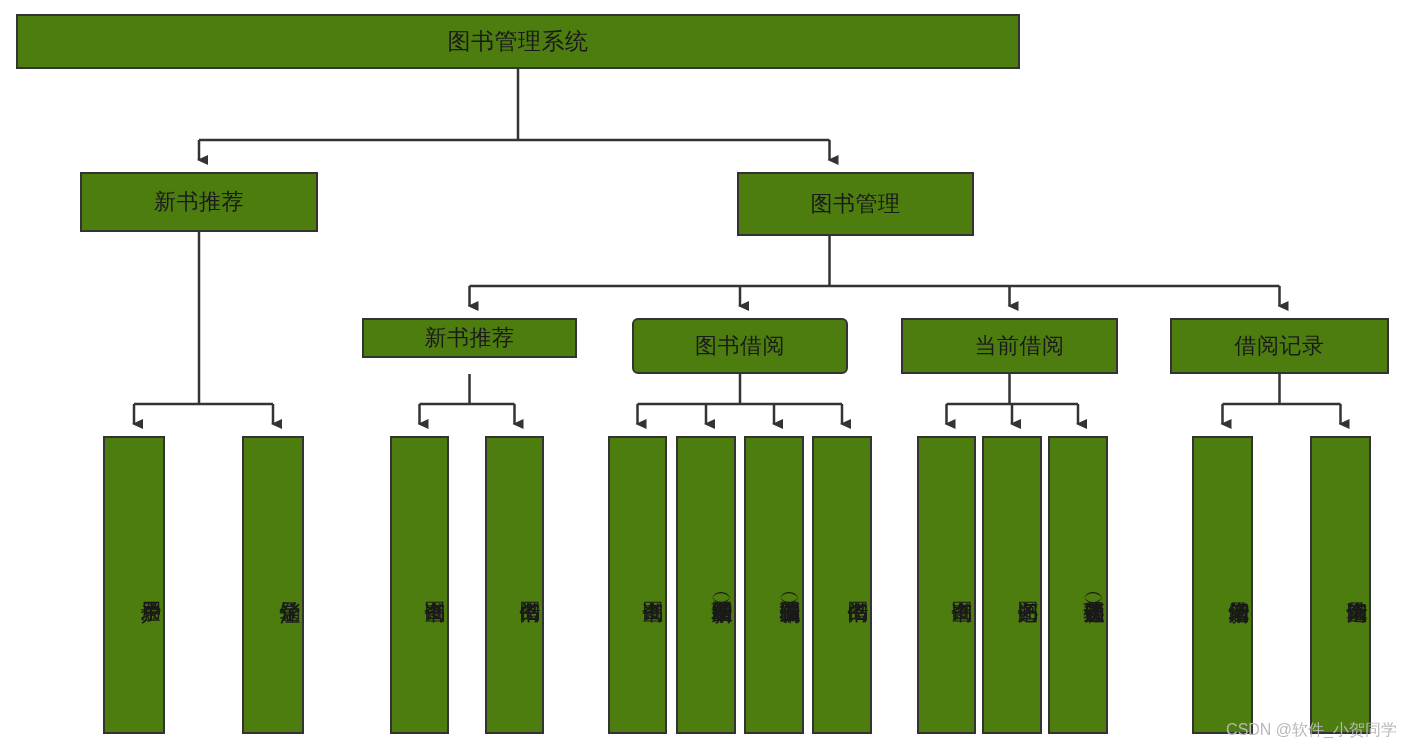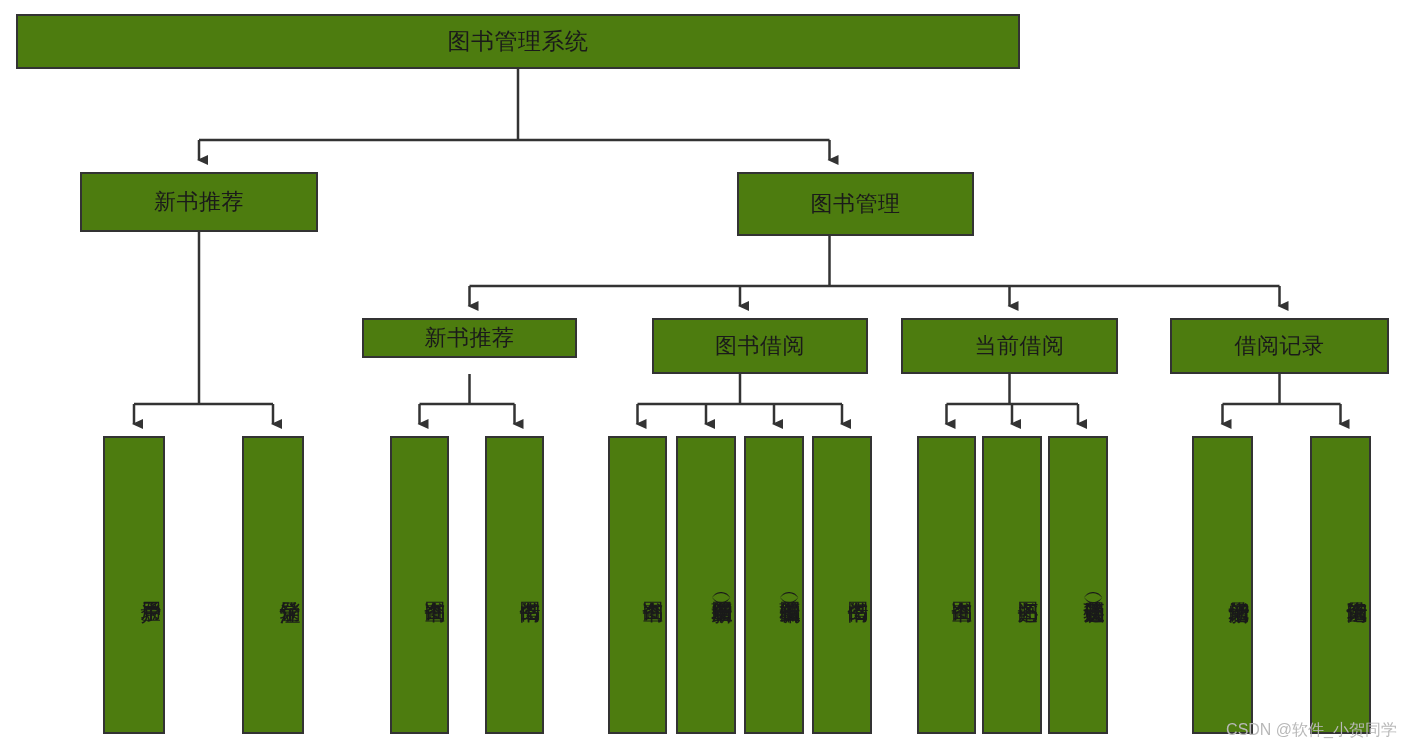--- a/index.html
+++ b/index.html
@@ -125,21 +125,21 @@
   </div>
 
   <div class="node horiz" style="left: 737px; top: 172px; width: 237px; height: 64px;">
     <span>图书管理</span>
   </div>
 
   <div class="node horiz" style="left: 362px; top: 318px; width: 215px; height: 40px;">
     <span>新书推荐</span>
   </div>
 
-  <div class="node horiz" style="left: 652px; top: 318px; width: 216px; height: 56px;">
+  <div class="node horiz" style="left: 632px; top: 318px; width: 216px; height: 56px; border-radius: 6px;">
     <span>图书借阅</span>
   </div>
 
   <div class="node horiz" style="left: 901px; top: 318px; width: 217px; height: 56px; padding-left: 20px;">
     <span>当前借阅</span>
   </div>
 
   <div class="node horiz" style="left: 1170px; top: 318px; width: 219px; height: 56px;">
     <span>借阅记录</span>
   </div>

